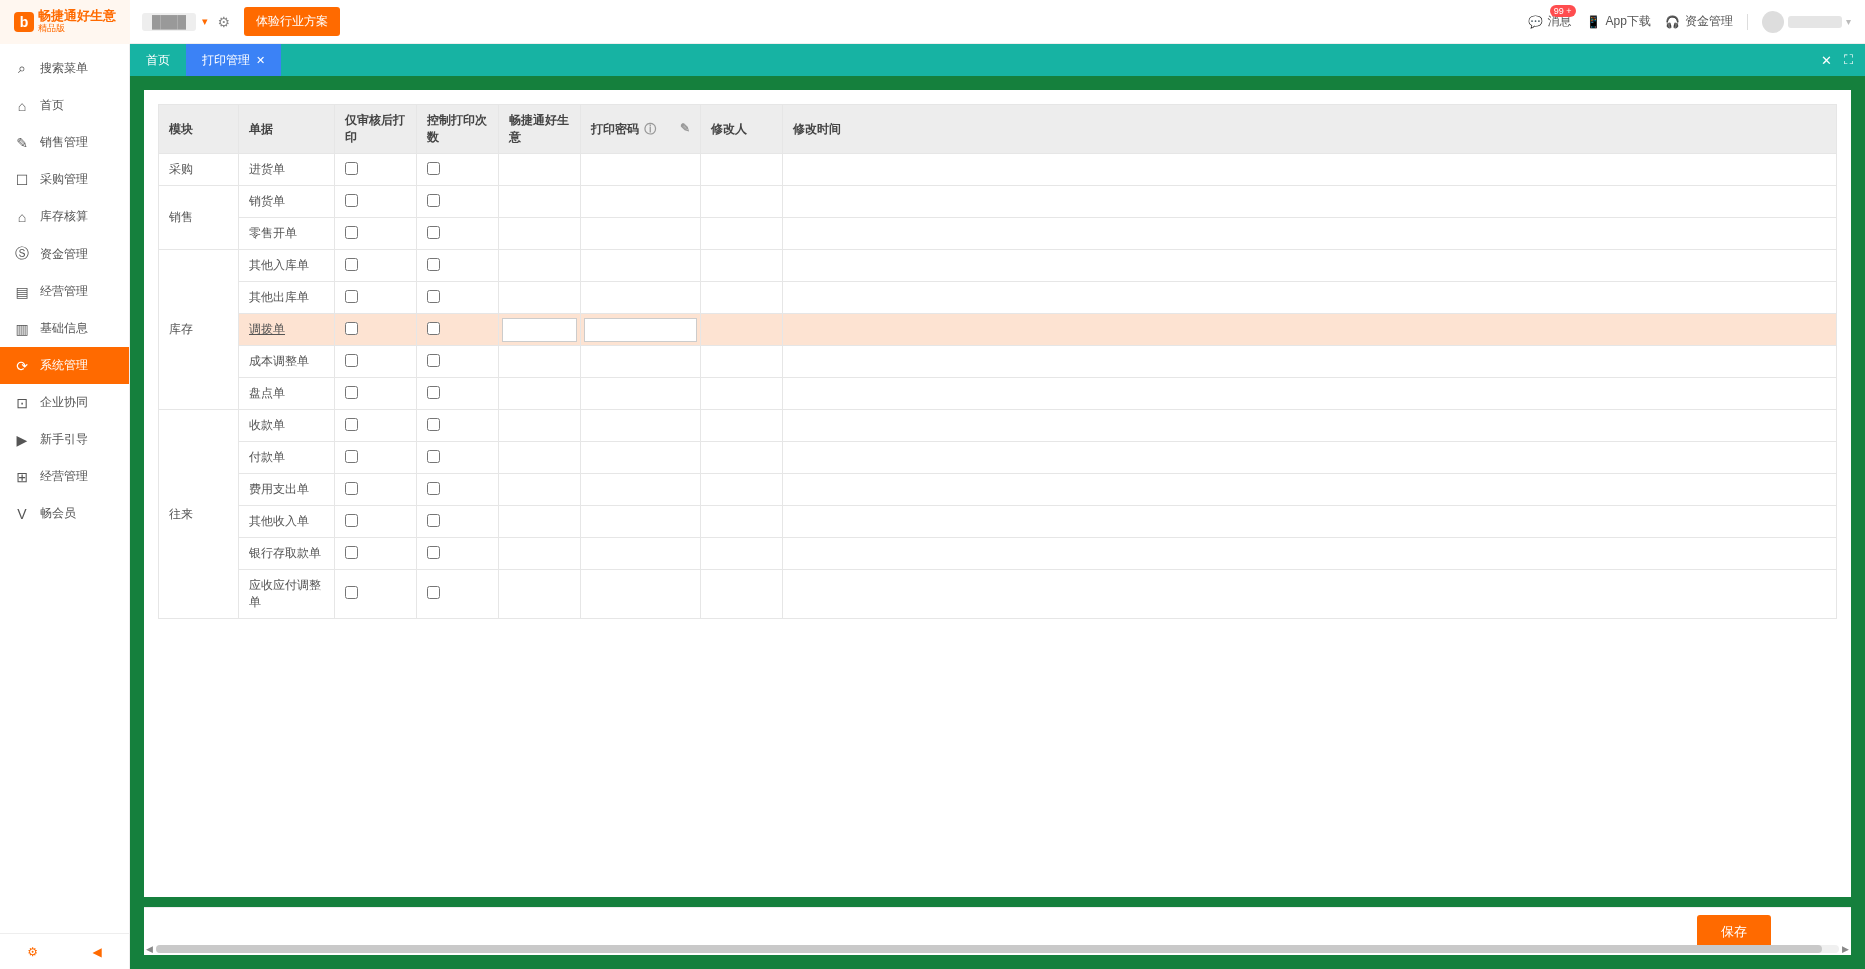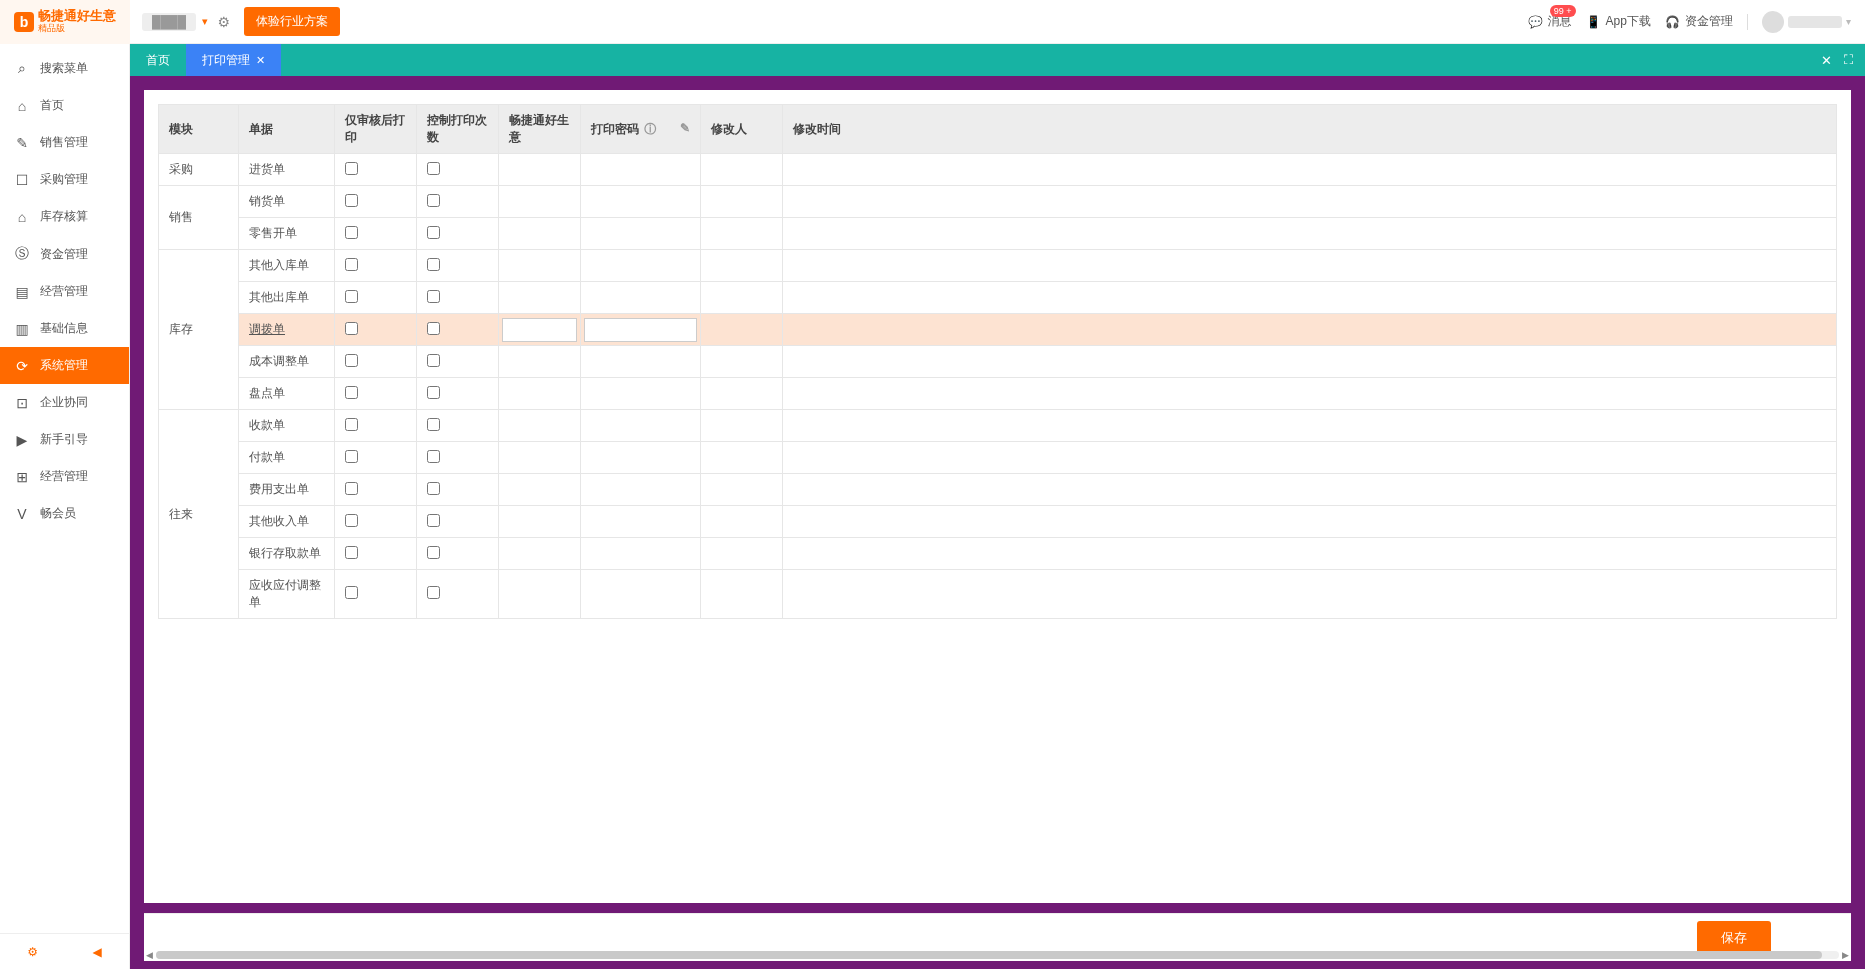--- a/index.html
+++ b/index.html
@@ -38,21 +38,21 @@
 
 
 .content { flex: 1; display: flex; flex-direction: column; min-width: 0; }
 .tabbar { height: 32px; background: #17b3a3; display: flex; align-items: stretch; color: #fff; }
 .tab { padding: 0 16px; display: flex; align-items: center; gap: 6px; cursor: pointer; font-size: 12px; }
 .tab.active { background: #3b82f6; }
 .tab .close-x { font-size: 11px; }
 .tabbar-right { margin-left: auto; display: flex; align-items: center; gap: 12px; padding: 0 12px; }
 .tabbar-right .ib { cursor: pointer; font-size: 13px; }
 
-.work-area { flex: 1; display: flex; flex-direction: column; background: #701a75; padding: 14px 14px 8px 14px; min-height: 0; }
+.work-area { flex: 1; display: flex; flex-direction: column; background: #15803d; padding: 14px 14px 14px 14px; min-height: 0; }
 .panel { background: #fff; flex: 1; padding: 14px 14px; overflow: auto; min-height: 0; }
 
 
 .grid { width: 100%; border-collapse: collapse; }
 .grid th, .grid td { border: 1px solid #e6e6e6; padding: 7px 10px; text-align: left; font-size: 12px; color: #555; background: #fff; }
 .grid th { background: #ededed; font-weight: bold; color: #444; }
 .grid tr.highlight td { background: #fde3d2; text-decoration: underline; }
 .grid td.input-cell { padding: 3px; }
 .grid td.input-cell .cell-input { width: 100%; height: 24px; border: 1px solid #ccc; background: #fff; padding: 0 4px; }
 .col-module { width: 80px; }

